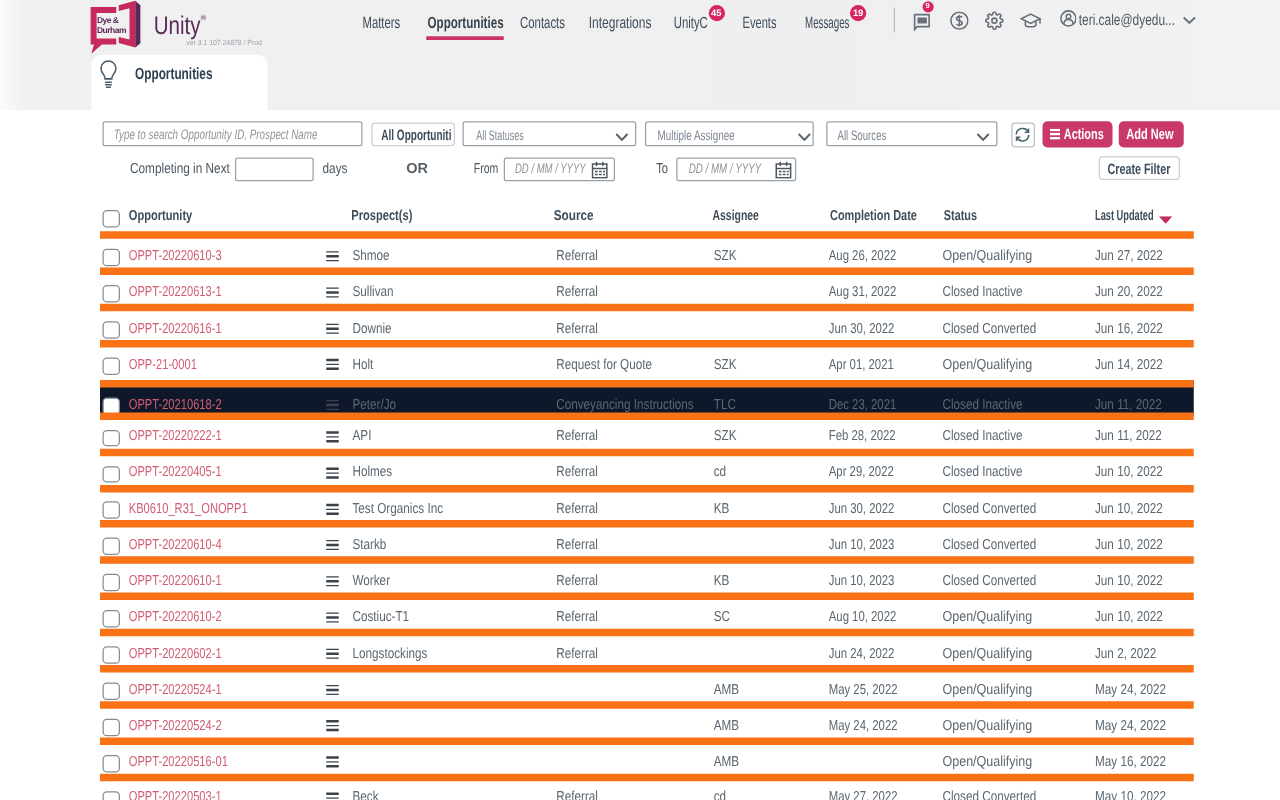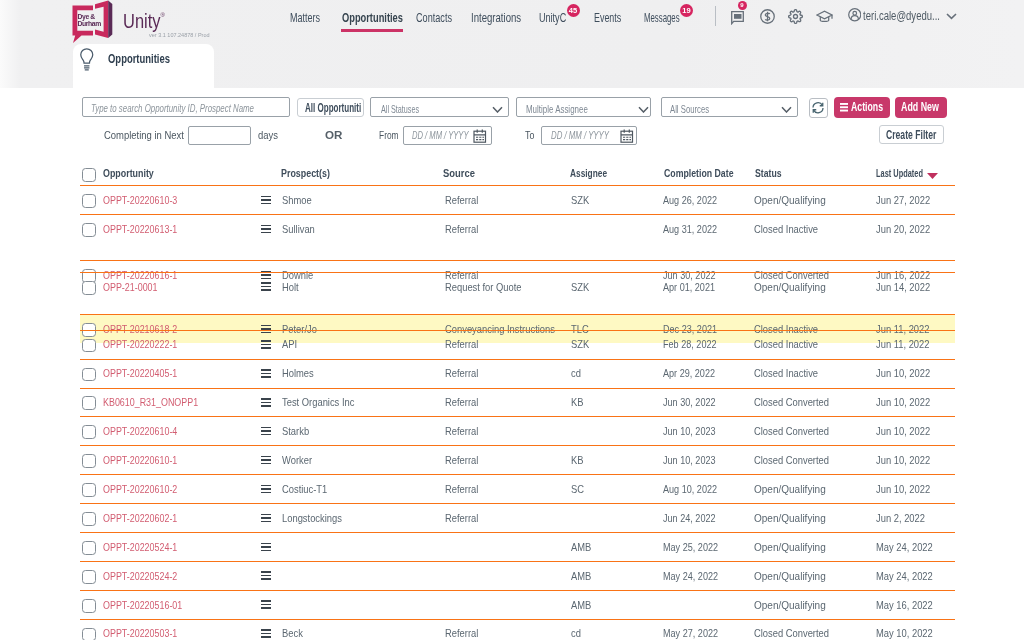--- a/index.html
+++ b/index.html
@@ -15,21 +15,21 @@
     border-radius:8px 8px 0 0; }
   .pinkbtn { position:absolute; background:#c8386a; border-radius:4px; }
   .pinktext { color:#fff; font-weight:bold; font-size:12px; }
   .whitebtn { position:absolute; background:#fff; border:1px solid #c9ced3; border-radius:3px; }
   .btext { color:#3e4d5c; font-weight:bold; font-size:12px; }
   .inputbox { position:absolute; background:#fff; border:1px solid #99a1a8; border-radius:2px; }
   .seltext { font-size:11px; color:#7e8893; }
   .flabel { font-size:11.5px; color:#4b5761; }
   .ph { font-style:italic; color:#8d959c; font-size:11px; }
   .hcell { font-size:11.5px; font-weight:bold; color:#3f4d5b; }
-  .row { position:absolute; left:80px; width:875px; height:29px; border-top:1px solid #f97316; }
+  .row { position:absolute; left:80px; width:875px; height:29px; border-top:6px solid #f97316; }
   .cell { position:absolute; top:13.75px; font-size:11.5px; color:#5b6771; white-space:nowrap;
     display:inline-block; transform:translateY(-50%) scaleX(0.815); transform-origin:0 50%; }
   .link { color:#d25d71; transform:translateY(-50%) scaleX(0.775) !important; }
   .oq { transform:translateY(-50%) scaleX(0.87) !important; }
   .dtc { transform:translateY(-50%) scaleX(0.79) !important; }
   .cb { position:absolute; left:2.2px; top:7.95px; width:13.8px; height:13.8px; border:1.6px solid #848d95; border-radius:3.5px; background:#fff; }
   .ham { position:absolute; left:181.3px; top:9.6px; width:9.3px; height:9px; }
   .ham i { display:block; height:1.5px; background:#3a434c; margin-bottom:2px; }
 </style>
 </head>
@@ -193,21 +193,21 @@
         <i></i>
         <i></i>
       </span>
     <span class="cell" style="left:201.5px;">Sullivan</span>
     <span class="cell" style="left:364.5px;">Referral</span>
 
     <span class="cell dtc" style="left:583.3px;">Aug 31, 2022</span>
     <span class="cell " style="left:674.2px;">Closed Inactive</span>
     <span class="cell" style="left:796px;">Jun 20, 2022</span>
   </div>
-    <div class="row" style="top:260px;">
+    <div class="row" style="top:243px;">
     <span class="cb"></span>
     <span class="cell link" style="left:22.6px;">OPPT-20220616-1</span>
     <span class="ham">
         <i></i>
         <i></i>
         <i></i>
       </span>
     <span class="cell" style="left:201.5px;">Downie</span>
     <span class="cell" style="left:364.5px;">Referral</span>
 
@@ -223,21 +223,21 @@
         <i></i>
         <i></i>
       </span>
     <span class="cell" style="left:201.5px;">Holt</span>
     <span class="cell" style="left:364.5px;">Request for Quote</span>
     <span class="cell" style="left:490.5px;">SZK</span>
     <span class="cell dtc" style="left:583.3px;">Apr 01, 2021</span>
     <span class="cell oq" style="left:674.2px;">Open/Qualifying</span>
     <span class="cell" style="left:796px;">Jun 14, 2022</span>
   </div>
-    <div class="row" style="top:314px;background:#fef9c3;">
+    <div class="row" style="top:304px;background:#0f172a;">
     <span class="cb"></span>
     <span class="cell link" style="left:22.6px;">OPPT-20210618-2</span>
     <span class="ham">
         <i></i>
         <i></i>
         <i></i>
       </span>
     <span class="cell" style="left:201.5px;">Peter/Jo</span>
     <span class="cell" style="left:364.5px;">Conveyancing Instructions</span>
     <span class="cell" style="left:490.5px;">TLC</span>

